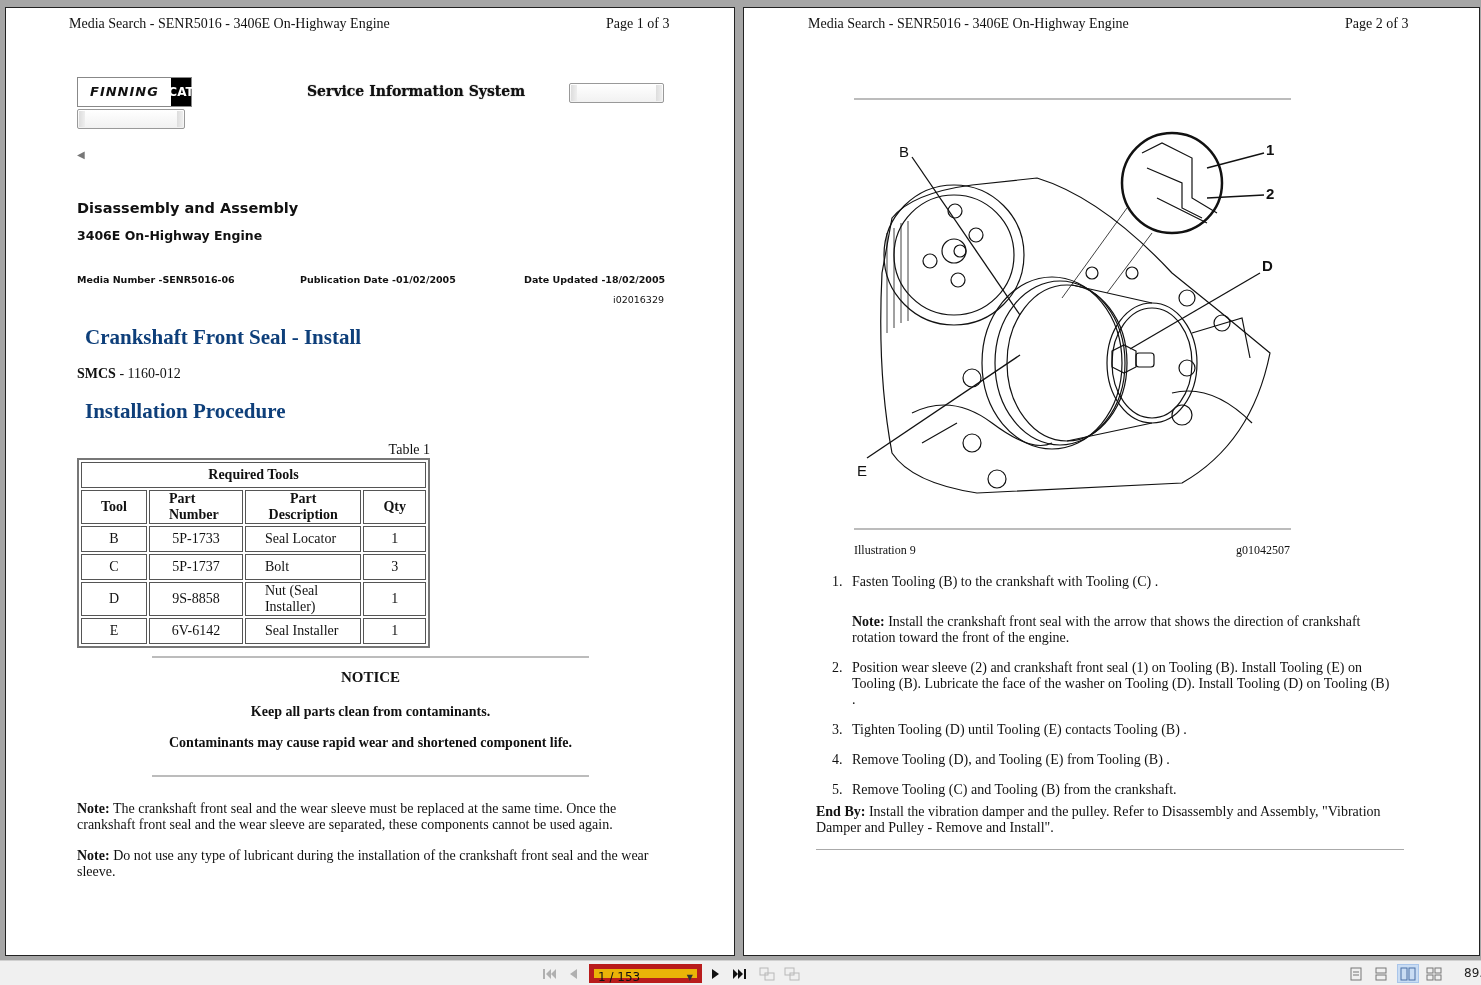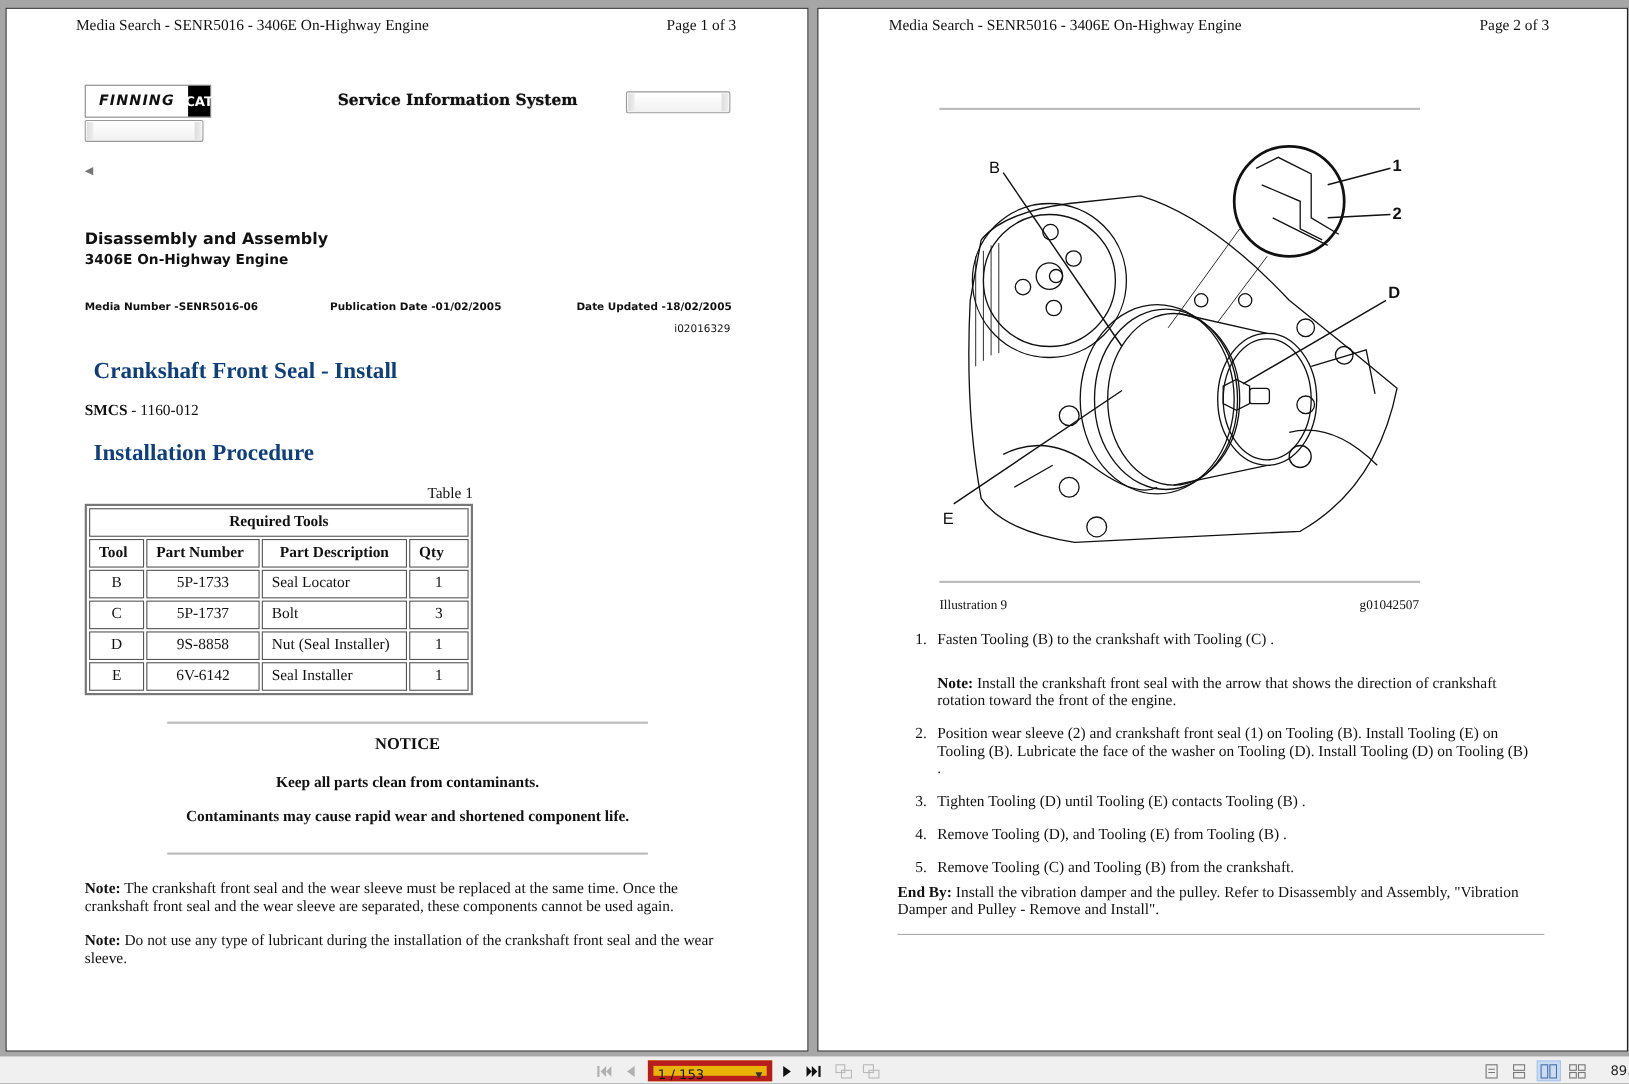--- a/index.html
+++ b/index.html
@@ -16,34 +16,34 @@
   
   .logo-box { position: absolute; left: 71px; top: 69px; width: 115px; height: 30px; border: 1px solid #888; background:#fff; }
   .logo-finning { position: absolute; left: 12px; top: 6px; font-family: "DejaVu Sans", sans-serif; font-weight: bold; font-style: italic; font-size: 13px; letter-spacing: 1px; color:#111; }
   .logo-cat { position: absolute; right: 0; top: 0; width: 20px; height: 28px; background: #000; color: #fff; font-family: "DejaVu Sans", sans-serif; font-weight: bold; font-size: 12px; display:flex; align-items:center; justify-content:center; }
   .sis-title { position: absolute; left: 301px; top: 75px; font-family: "DejaVu Serif", serif; font-weight: bold; font-size: 14px; color: #111; text-shadow: 0 0 1px #555; }
   .fake-btn { position: absolute; height: 20px; border: 1px solid #999; border-radius: 2px; background: linear-gradient(#fff, #f1f1f1); }
   .fake-btn::before, .fake-btn::after { content: ""; position: absolute; top: 1px; bottom: 1px; width: 6px; background: linear-gradient(90deg,#ddd,#eee); }
   .fake-btn::before { left: 1px; } .fake-btn::after { right: 1px; }
   .back-arrow { position: absolute; left: 71px; top: 141px; font-size: 10px; color: #777; }
 
-  .doc-h1 { position: absolute; left: 71px; top: 202px; font-family: "DejaVu Sans", sans-serif; font-weight: bold; font-size: 14.5px; }
+  .doc-h1 { position: absolute; left: 71px; top: 192px; font-family: "DejaVu Sans", sans-serif; font-weight: bold; font-size: 14.5px; }
   .doc-h2 { position: absolute; left: 71px; top: 220px; font-family: "DejaVu Sans", sans-serif; font-weight: bold; font-size: 12.5px; }
   .meta { position: absolute; top: 238px; font-family: "DejaVu Sans", sans-serif; font-weight: bold; font-size: 9.5px; margin-top: 28px; }
   .docid { position: absolute; right: 70px; top: 286px; font-family: "DejaVu Sans", sans-serif; font-size: 9.5px; }
 
   .title-blue { position: absolute; left: 79px; font-weight: bold; color: #0e3f7a; font-family: "Liberation Serif", serif; }
   .t1 { top: 317px; font-size: 21px; }
   .t2 { top: 391px; font-size: 21px; }
   .smcs { position: absolute; left: 71px; top: 358px; font-size: 14px; }
   .smcs b { font-weight: bold; }
 
   .table-caption { position: absolute; left: 71px; width: 353px; top: 434px; text-align: right; font-size: 14px; }
   table.tools { position: absolute; left: 71px; top: 450px; width: 353px; border: 2px solid #777; border-collapse: separate; border-spacing: 2px; font-size: 14px; }
-  table.tools td, table.tools th { border: 1px solid #555; height: 26px; padding: 0 8px; }
+  table.tools td, table.tools th { border: 1px solid #555; height: 26px; padding: 0 19px; }
   table.tools th { font-weight: bold; text-align: left; }
   table.tools th.span { text-align: center; }
   table.tools td.c { text-align: center; }
 
   .rule { position: absolute; height: 2px; background: #bcbcbc; }
   .notice { position: absolute; left: 71px; width: 587px; text-align: center; font-weight: bold; font-size: 14px; }
   .note { position: absolute; left: 71px; width: 590px; font-size: 14px; line-height: 16px; }
   .note b { font-weight: bold; }
 
   

